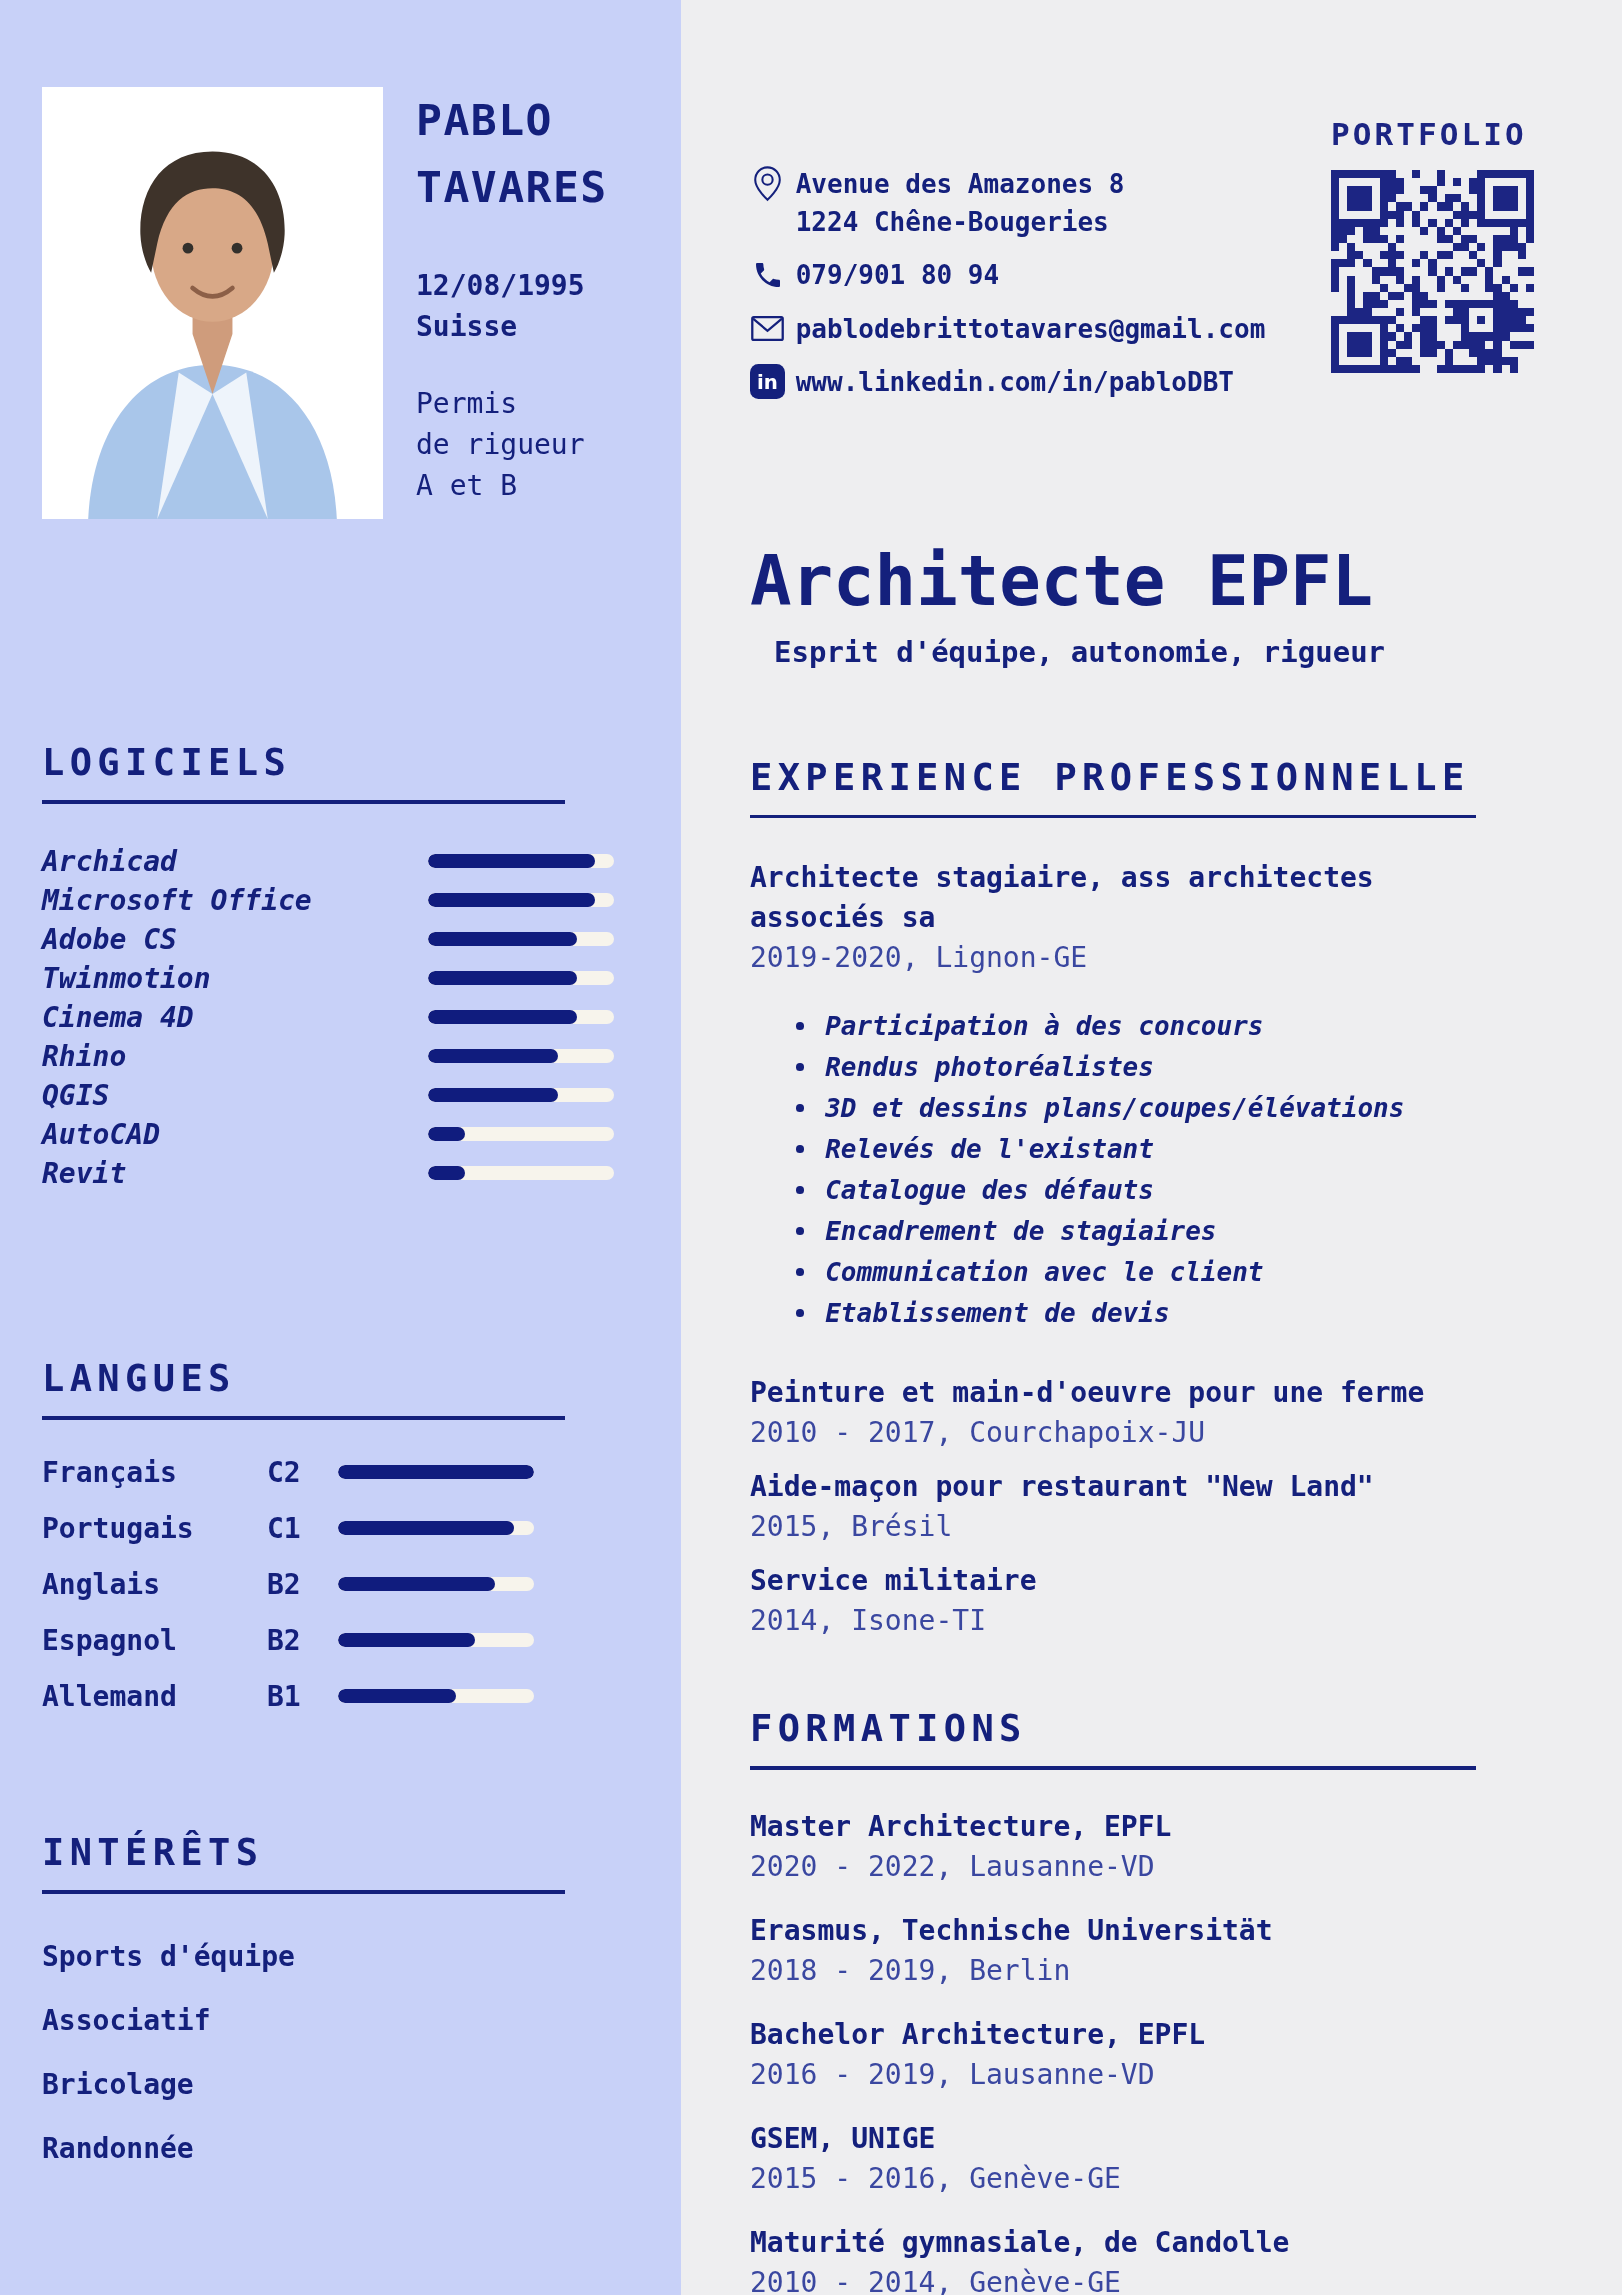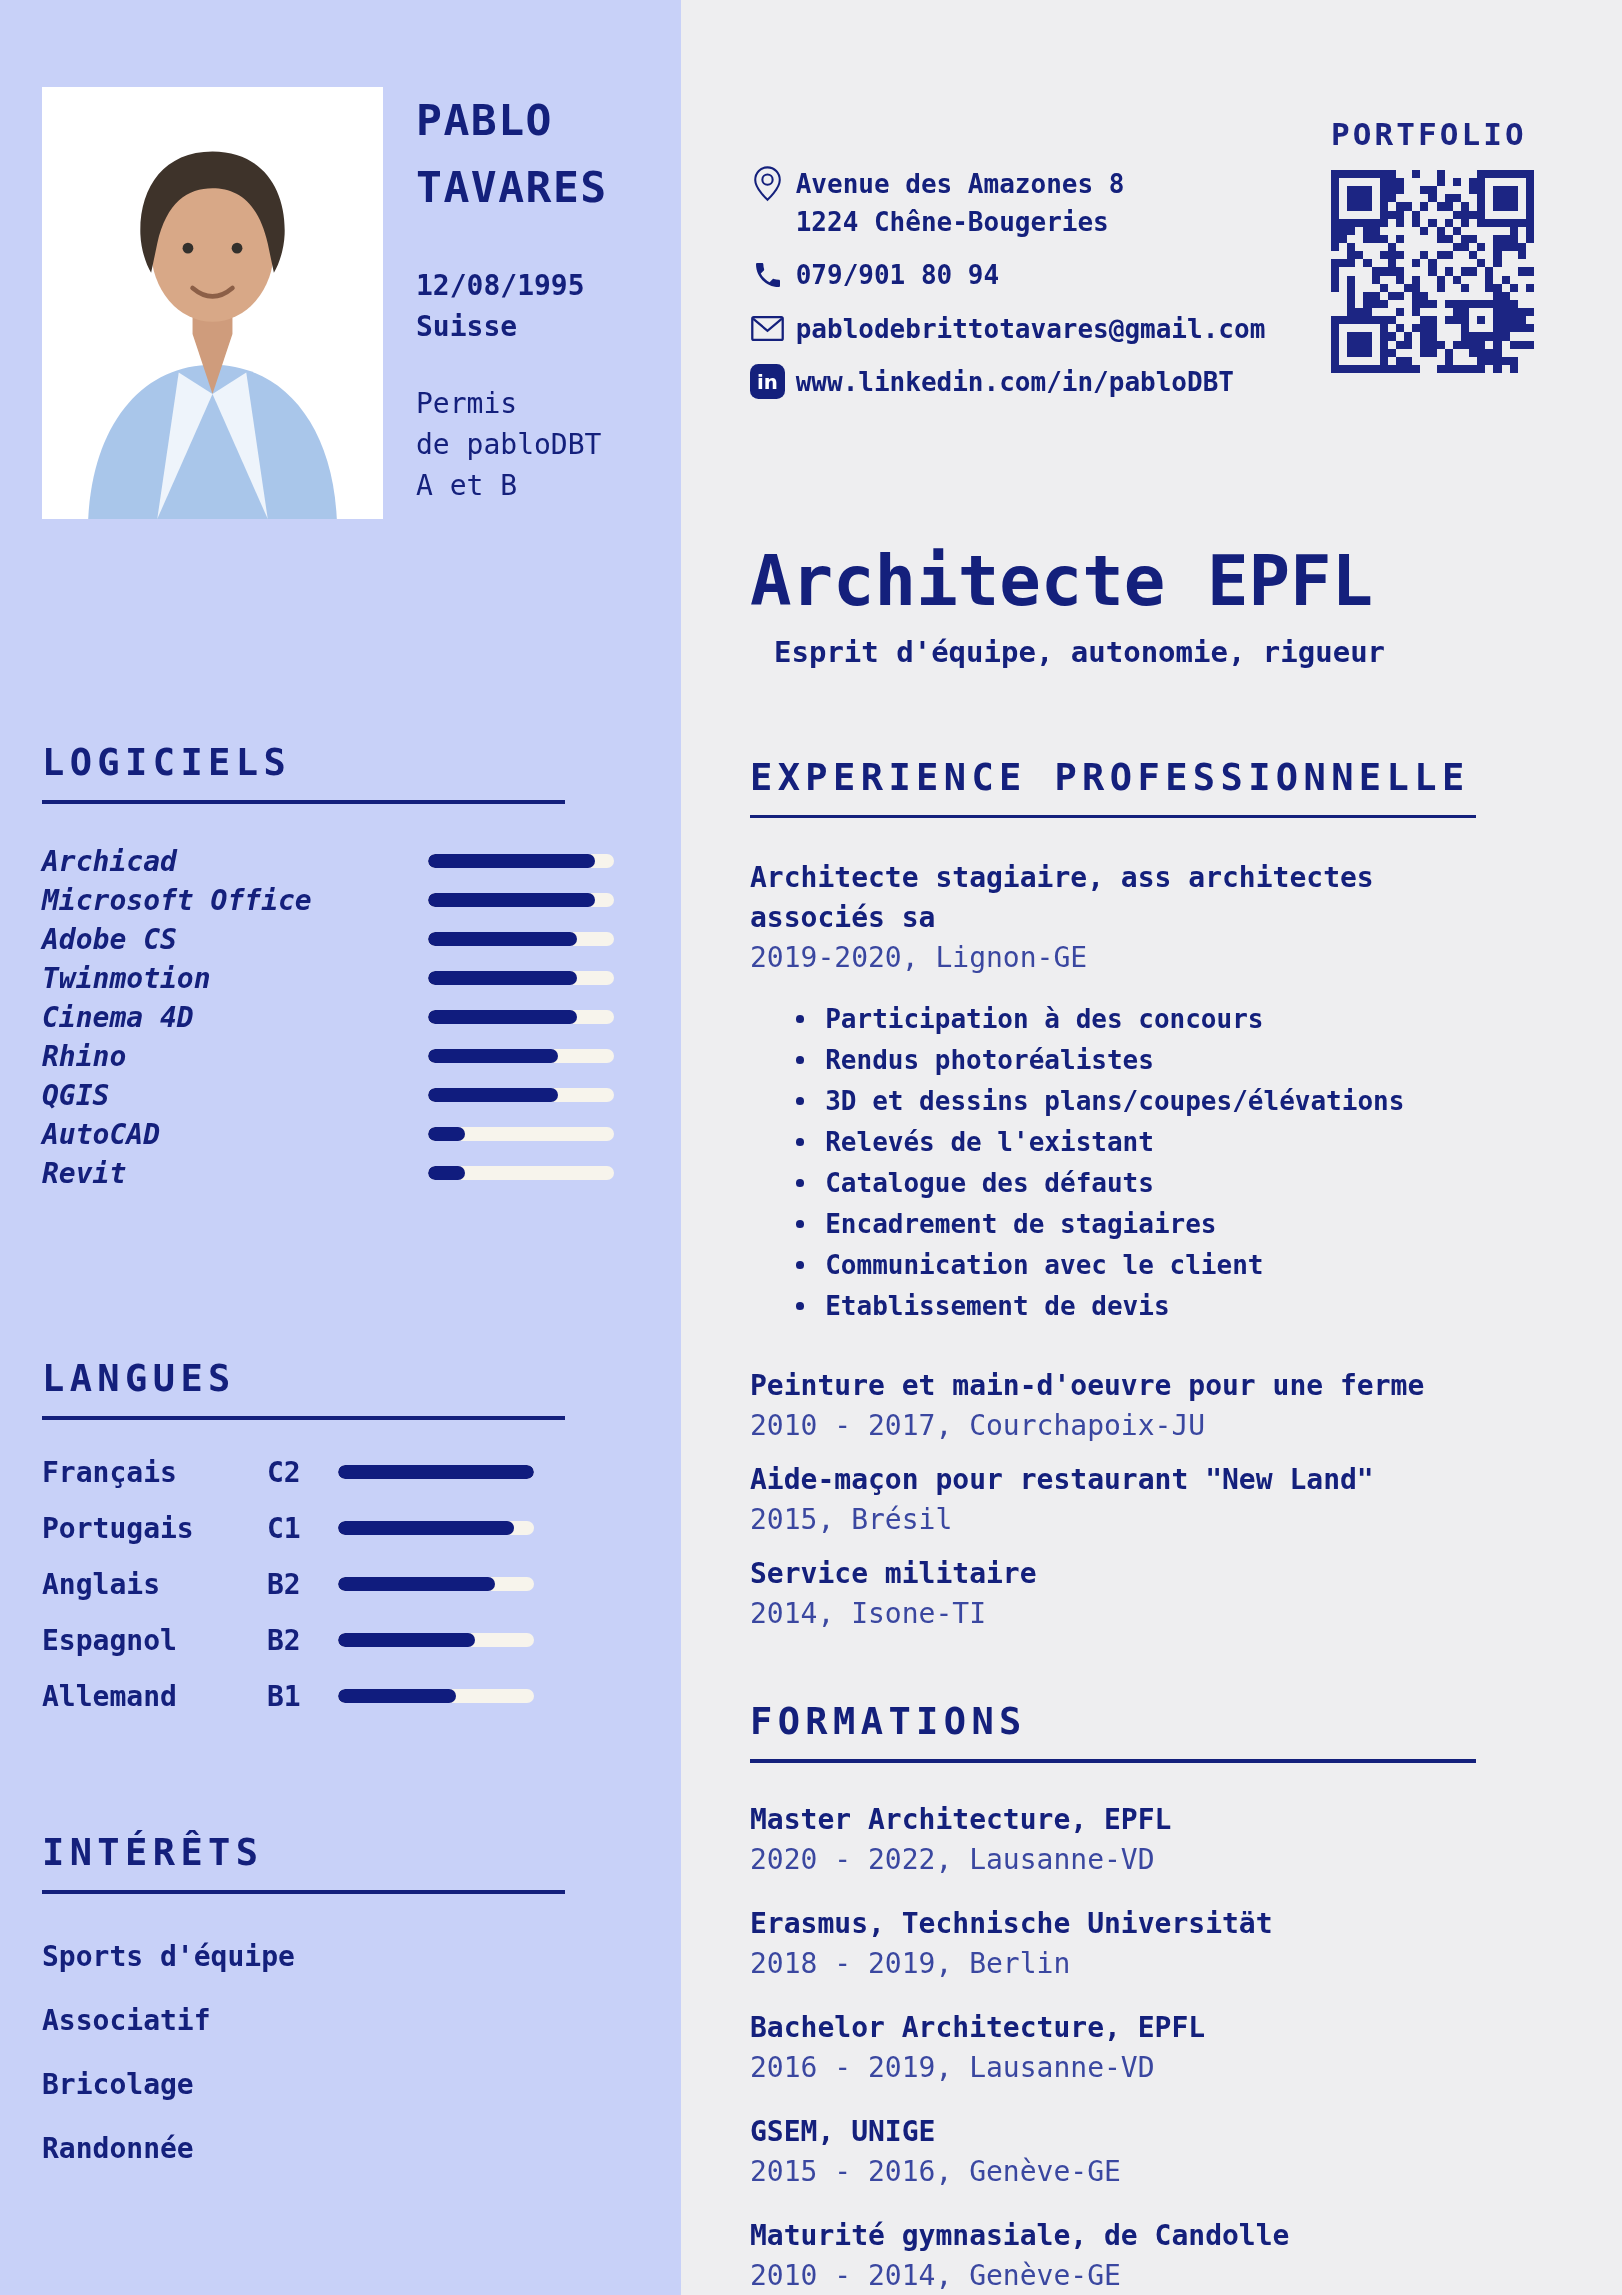--- a/index.html
+++ b/index.html
@@ -93,21 +93,21 @@
   }
   .qr{margin-top:17px;display:block;}
   .headline{margin-top:138px;}
   .headline-title{font-size:69px;font-weight:bold;line-height:84px;}
   .headline-sub{font-size:29px;font-weight:bold;line-height:43px;margin-top:7.7px;margin-left:24px;}
   .mt-exp{margin-top:81px;}
   .mt-form{margin-top:65px;}
   .job1{margin-top:40px;}
   .entry-title{font-size:28px;font-weight:bold;line-height:40px;}
   .entry-date{font-size:28px;font-weight:normal;line-height:40px;color:var(--navy-soft);}
-  .bullets{margin-top:20px;}
+  .bullets{margin-top:27px;font-style:italic;}
   .bullet-row{display:flex;align-items:center;height:41px;padding-left:46px;}
   .bullet-dot{
     width:7.7px;height:7.7px;border-radius:50%;background:var(--navy);
     margin-right:21.5px;flex:0 0 7.7px;
   }
   .bullet-text{font-size:26px;font-weight:bold;}
   .jobs{margin-top:40px;}
   .job-entry{margin-bottom:14px;}
   .form-entries{margin-top:37px;}
   .form-entry{margin-bottom:24px;}
@@ -136,21 +136,21 @@
       <div class="name">
         <div>PABLO</div>
         <div>TAVARES</div>
       </div>
       <div class="info-block">
         <div>12/08/1995</div>
         <div>Suisse</div>
       </div>
       <div class="permit-block">
         <div>Permis</div>
-        <div>de pabloDBT</div>
+        <div>de rigueur</div>
         <div>A et B</div>
       </div>
     </div>
   </div>
 
   <div class="section mt-logiciels">
     <div class="sec-head">LOGICIELS</div>
     <hr class="sec-rule">
     <div class="skills">
 

